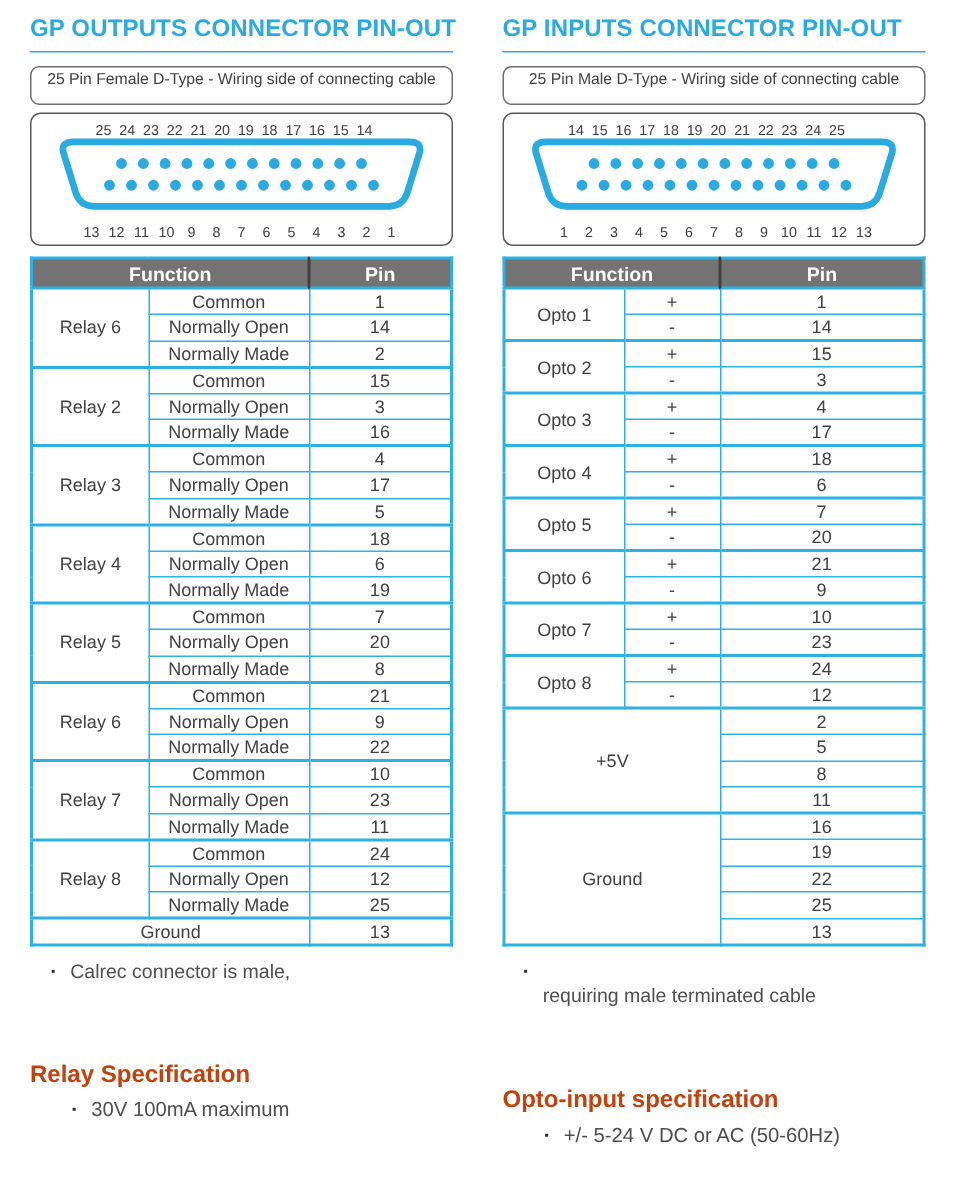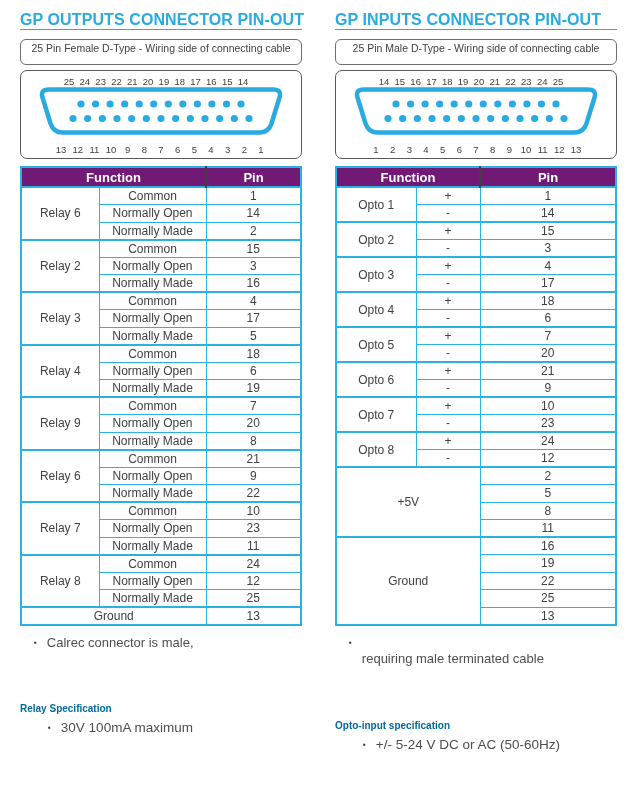--- a/index.html
+++ b/index.html
@@ -7,41 +7,41 @@
   body {
     position:relative; background:#ffffff; overflow:hidden;
     font-family:"Liberation Sans", sans-serif; color:#414042;
   }
   .column { position:absolute; top:11px; width:282px; }
   #col-left  { left:20px; }
   #col-right { left:335px; }
 
   .col-title {
     font-size:16px; font-weight:bold; color:#29abe2;
-    letter-spacing:0.1px; 
+    letter-spacing:0.1px; padding-bottom:5px;
     border-bottom:1px solid #29abe2; white-space:nowrap;
   }
   .connector-label {
     margin-top:9px; height:26px; line-height:16px;
     border:1.5px solid #6d6e71; border-radius:6px;
     text-align:center; font-size:10.5px; color:#414042;
   }
   .connector-box {
     margin-top:5px; height:89px; padding-top:2px;
     border:1.5px solid #58595b; border-radius:7px;
   }
   .connector-box svg { display:block; margin:0 auto; }
 
   .table-wrap { margin-top:7px; }
   table.pin-table {
     width:100%; border-collapse:collapse; table-layout:fixed;
     border:2px solid #2bb1e4;
   }
   table.pin-table th {
-    background:#701a75; color:#ffffff; font-weight:bold;
+    background:#737373; color:#ffffff; font-weight:bold;
     font-size:13px; height:20px; border:1px solid #2bb1e4;
     text-align:center;
   }
   table.pin-table th.pin-th { border-left:2px solid #404040; }
   table.pin-table td {
     border:1px solid #2bb1e4; height:17.5px;
     font-size:12px; color:#414042; text-align:center;
     overflow:hidden; white-space:nowrap;
   }
   table.pin-table td.group-start { border-top:2px solid #2bb1e4; }
@@ -49,21 +49,21 @@
   #col-left  col.c2 { width:107px; }
   #col-right col.c1 { width:80px; }
   #col-right col.c2 { width:64px; }
 
   .note { margin-top:9px; display:flex; align-items:flex-start;
           font-size:13px; line-height:1.28; color:#4d4e50; }
   .note .bullet, .spec-item .bullet {
     font-size:8px; line-height:1; margin:4px 10px 0 14px; color:#2d2d2d; flex:0 0 auto;
   }
   .spec { margin-top:52px; }
-  .spec-heading { font-size:10px; font-weight:bold; color:#0369a1; }
+  .spec-heading { font-size:16px; font-weight:bold; color:#c2410c; }
   .spec-item { display:flex; align-items:flex-start; margin-top:6px; margin-left:14px;
                font-size:13.5px; color:#4d4e50; }
 </style>
 </head>
 <body>
 
 <div class="column" id="col-left">
   <div class="col-title">GP OUTPUTS CONNECTOR PIN-OUT</div>
   <div class="connector-label">25 Pin Female D-Type - Wiring side of connecting cable</div>
   <div class="connector-box">
@@ -181,21 +181,21 @@
           </tr>
           <tr>
             <td>Normally Open</td>
             <td class="pin-cell">6</td>
           </tr>
           <tr>
             <td>Normally Made</td>
             <td class="pin-cell">19</td>
           </tr>
           <tr>
-            <td class="name-cell group-start" rowspan="3">Relay 9</td>
+            <td class="name-cell group-start" rowspan="3">Relay 5</td>
             <td class="group-start">Common</td>
             <td class="pin-cell group-start">7</td>
           </tr>
           <tr>
             <td>Normally Open</td>
             <td class="pin-cell">20</td>
           </tr>
           <tr>
             <td>Normally Made</td>
             <td class="pin-cell">8</td>

